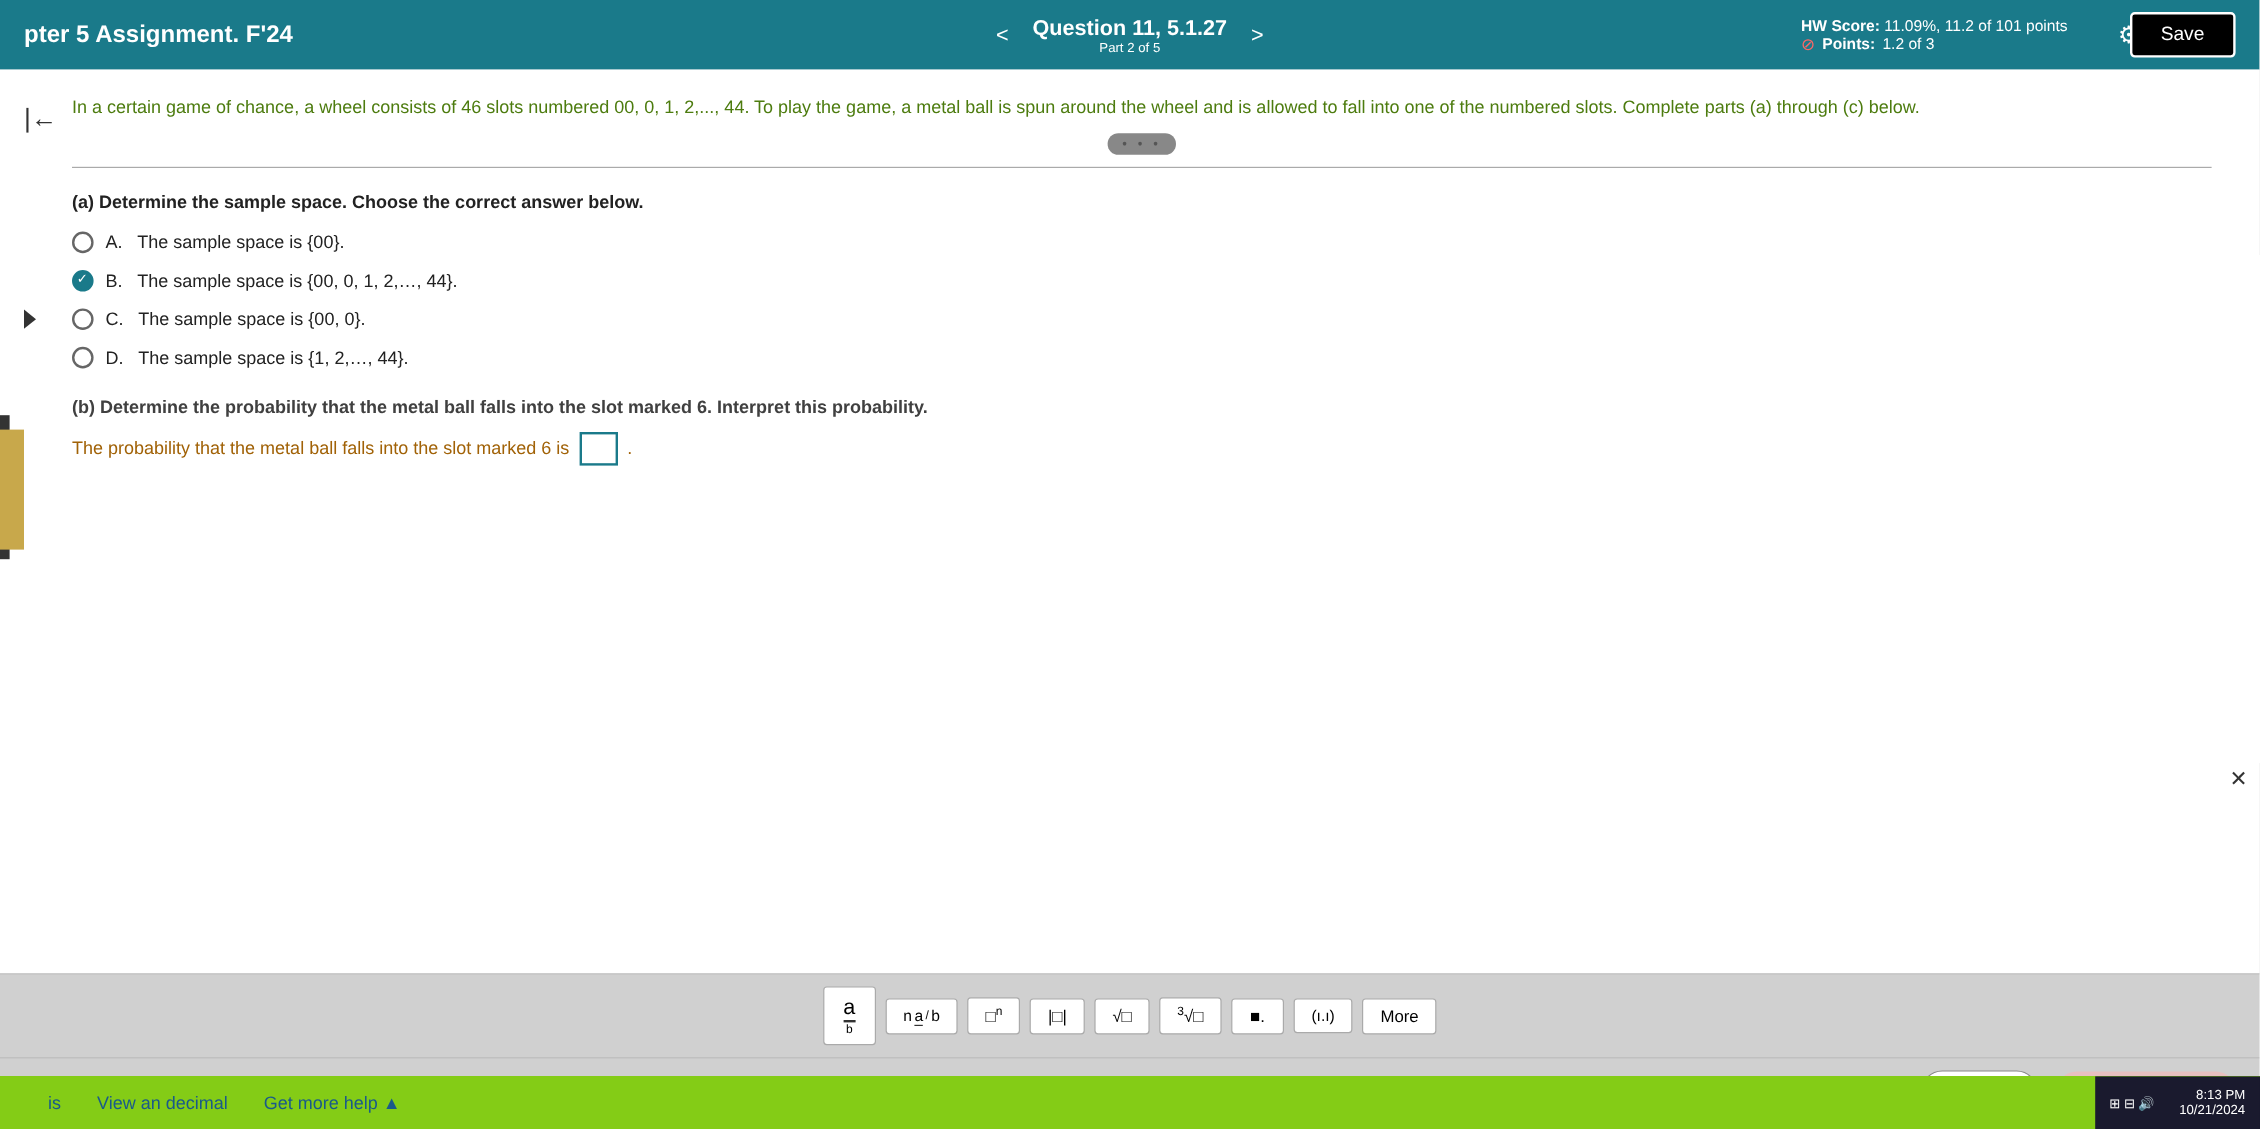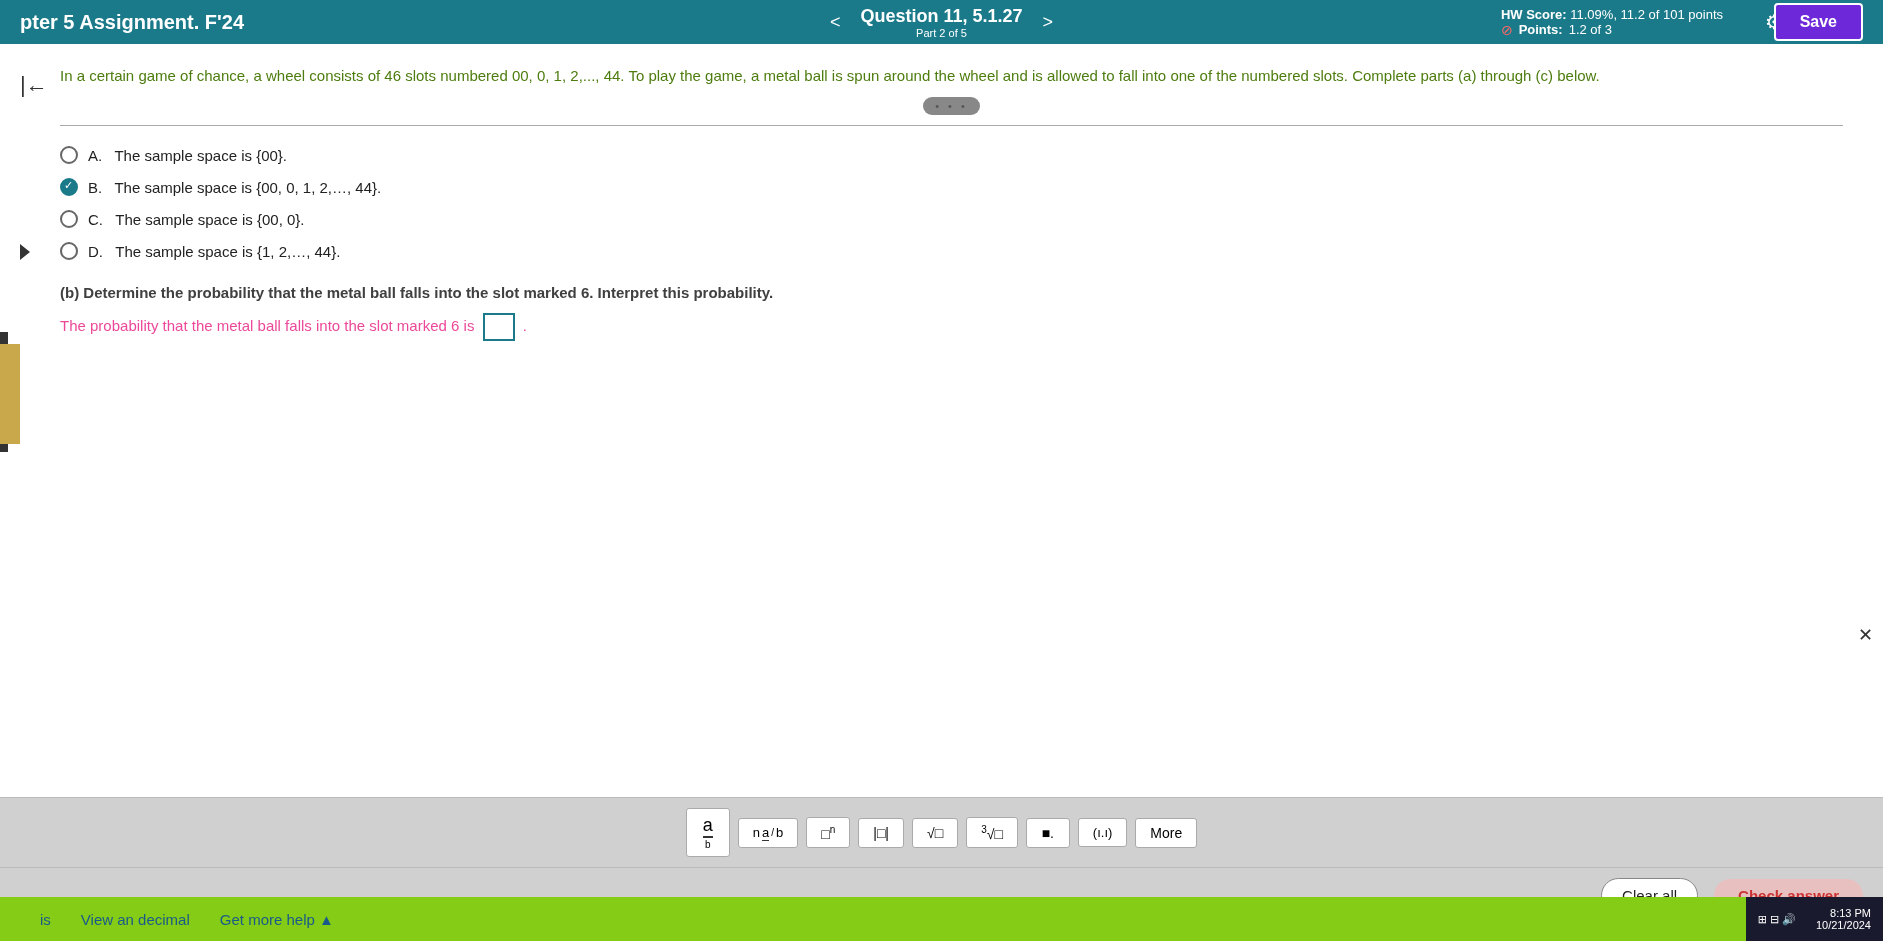--- a/index.html
+++ b/index.html
@@ -5,21 +5,21 @@
     * { box-sizing: border-box; margin: 0; padding: 0; }
     body { font-family: Arial, sans-serif; background: #e8e8e8; width: 1883px; min-height: 941px; overflow: hidden; }
 
     
     .header {
       background: #1a7a8a;
       color: white;
       display: flex;
       align-items: center;
       padding: 0 20px;
-      height: 44px;
+      height: 58px;
       position: relative;
     }
     .header-title {
       font-size: 20px;
       font-weight: bold;
       color: white;
       min-width: 220px;
     }
     .header-nav {
       display: flex;
@@ -65,26 +65,26 @@
     }
     .header-gear {
       position: absolute;
       right: 100px;
       font-size: 20px;
       cursor: pointer;
     }
     .header-save-btn {
       position: absolute;
       right: 20px;
-      background: #6d28d9;
+      background: #000000;
       border: 2px solid white;
       color: white;
       padding: 8px 24px;
       font-size: 16px;
-      font-weight: bold;
+      font-weight: normal;
       border-radius: 4px;
       cursor: pointer;
     }
 
     
     .main-content {
       background: #f0f0f0;
       min-height: 879px;
       display: flex;
       flex-direction: column;
@@ -190,21 +190,21 @@
     }
 
     .part-b-label {
       font-size: 15px;
       font-weight: bold;
       color: #404040;
       margin-bottom: 12px;
     }
     .part-b-text {
       font-size: 15px;
-      color: #ec4899;
+      color: #a16207;
       margin-bottom: 8px;
     }
     .input-box {
       display: inline-block;
       border: 2px solid #1a7a8a;
       width: 32px;
       height: 28px;
       vertical-align: middle;
       margin: 0 4px;
     }
@@ -375,20 +375,21 @@
     <div class="vertical-bar"></div>
     <div class="side-yellow-bar"></div>
 
     <p class="problem-text">In a certain game of chance, a wheel consists of 46 slots numbered 00, 0, 1, 2,..., 44. To play the game, a metal ball is spun around the wheel and is allowed to fall into one of the numbered slots. Complete parts (a) through (c) below.</p>
 
     <div style="text-align:center; margin-bottom:6px;">
       <span class="dots-icon"></span>
     </div>
     <hr class="divider-line">
 
+    <p class="part-label">(a) Determine the sample space. Choose the correct answer below.</p>
 
     <ul class="radio-options">
       <li>
         <span class="radio-circle"></span>
         <span>A. &nbsp; The sample space is {00}.</span>
       </li>
       <li>
         <span class="radio-circle checked"></span>
         <span>B. &nbsp; The sample space is {00, 0, 1, 2,…, 44}.</span>
       </li>

